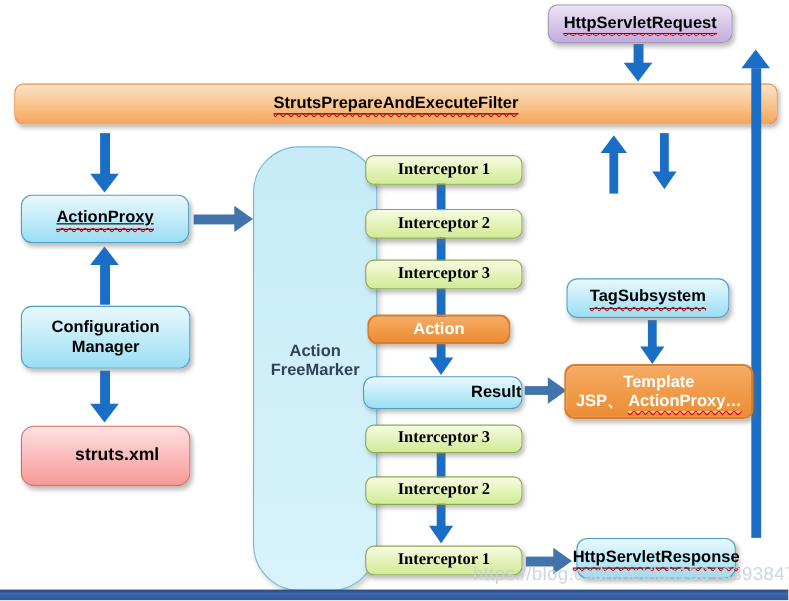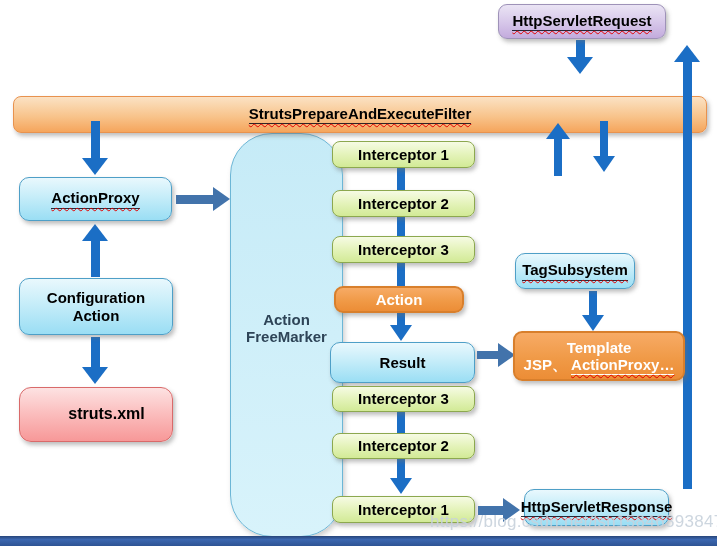--- a/index.html
+++ b/index.html
@@ -9,21 +9,21 @@
   }
   .box{
     position:absolute;box-sizing:border-box;display:flex;flex-direction:column;
     align-items:center;justify-content:center;text-align:center;
     font-weight:bold;font-size:15px;color:#000;line-height:1.15;
     box-shadow:2px 3px 4px rgba(110,110,110,0.45);
   }
   .blue{background:linear-gradient(180deg,#e9f8fd 0%,#c6edf9 45%,#9adef4 100%);
         border:1.5px solid #4e9fc7;border-radius:10px;}
   .green{background:linear-gradient(180deg,#f6fbe4 0%,#e4f3ba 50%,#d2ea96 100%);
-        border:1.5px solid #8ca84f;border-radius:8px;}
+        border:1.5px solid #8ca84f;border-radius:8px;font-family:Liberation Serif, serif;}
   .orange{background:linear-gradient(180deg,#f7ab66 0%,#f09a47 55%,#ec8d36 100%);
         border:2px solid #d87f2c;border-radius:9px;color:#fff;}
   .purple{background:linear-gradient(180deg,#eae4f4 0%,#d6c6e9 55%,#c3abdd 100%);
         border:1.5px solid #9e92b8;border-radius:9px;}
   .pink{background:linear-gradient(180deg,#fde2e2 0%,#fbbcbc 50%,#f79898 100%);
         border:1.5px solid #d96a6a;border-radius:12px;padding-left:21px;}
   .filterbar{background:linear-gradient(180deg,#fbe2c4 0%,#f8c48c 55%,#f5a55c 100%);
         border:1.5px solid #e8924e;border-radius:8px;}
   .container-shape{
     position:absolute;box-sizing:border-box;
@@ -87,50 +87,50 @@
 
   <div class="box purple z3" style="left:498px;top:4px;width:168px;height:35px;">
     <span class="ul"><span class="sq">HttpServletRequest</span></span>
   </div>
 
   <div>
     <div class="stem-v z2" style="left:576px;top:40px;width:9px;height:18px;"></div>
     <div class="head-down z2" style="left:567px;top:57px;"></div>
   </div>
 
-  <div class="box filterbar z2" style="left:13px;top:96px;width:694px;height:37px;">
+  <div class="box filterbar z2" style="left:13px;top:76px;width:694px;height:37px;">
     <span class="ul"><span class="sq">StrutsPrepareAndExecuteFilter</span></span>
   </div>
 
   <div>
     <div class="stem-v z3" style="left:683px;top:62px;width:9px;height:427px;"></div>
     <div class="head-up z3" style="left:674px;top:45px;"></div>
   </div>
 
   <div>
     <div class="stem-v z2" style="left:91px;top:121px;width:9px;height:38px;"></div>
     <div class="head-down z2" style="left:82px;top:158px;"></div>
   </div>
 
-  <div class="box blue z3" style="left:19px;top:177px;width:153px;height:44px;">
+  <div class="box blue z3" style="left:19px;top:177px;width:153px;height:44px;text-decoration:underline;">
     <span class="ul"><span class="sq">ActionProxy</span></span>
   </div>
 
   <div>
     <div class="stem-h z2" style="left:176px;top:195px;width:38px;height:9px;"></div>
     <div class="head-right z2" style="left:213px;top:187px;"></div>
   </div>
 
   <div>
     <div class="head-up z2" style="left:82px;top:224px;"></div>
     <div class="stem-v z2" style="left:91px;top:240px;width:9px;height:37px;"></div>
   </div>
 
   <div class="box blue z3" style="left:19px;top:278px;width:154px;height:57px;padding:0 14px;">
-    <span>Configuration Action</span>
+    <span>Configuration Manager</span>
   </div>
 
   <div>
     <div class="stem-v z2" style="left:91px;top:337px;width:9px;height:31px;"></div>
     <div class="head-down z2" style="left:82px;top:367px;"></div>
   </div>
 
   <div class="box pink z3" style="left:19px;top:387px;width:154px;height:55px;font-size:16px;">
     <span>struts.xml</span>
   </div>
@@ -142,21 +142,21 @@
     <span>Interceptor 2</span>
   </div>
   <div class="box green z2" style="left:332px;top:236px;width:143px;height:27px;">
     <span>Interceptor 3</span>
   </div>
 
   <div class="box orange z2" style="left:334px;top:286px;width:130px;height:27px;">
     <span>Action</span>
   </div>
 
-  <div class="box blue z2" style="left:330px;top:342px;width:145px;height:41px;">
+  <div class="box blue z2" style="left:330px;top:342px;width:145px;height:30px;align-items:flex-end;">
     <span>Result</span>
   </div>
 
   <div class="box green z2" style="left:332px;top:386px;width:143px;height:26px;">
     <span>Interceptor 3</span>
   </div>
   <div class="box green z2" style="left:332px;top:433px;width:143px;height:26px;">
     <span>Interceptor 2</span>
   </div>
   <div class="box green z2" style="left:332px;top:496px;width:143px;height:27px;">
@@ -166,21 +166,21 @@
   <div>
     <div class="head-up small z2" style="left:546px;top:123px;"></div>
     <div class="stem-v z2" style="left:554px;top:139px;width:8px;height:37px;"></div>
   </div>
   <div>
     <div class="stem-v z2" style="left:600px;top:121px;width:8px;height:36px;"></div>
     <div class="head-down small z2" style="left:593px;top:156px;"></div>
   </div>
 
 
-  <div class="box blue z3" style="left:515px;top:253px;width:120px;height:36px;">
+  <div class="box blue z3" style="left:515px;top:253px;width:148px;height:36px;">
     <span class="ul"><span class="sq">TagSubsystem</span></span>
   </div>
 
   <div>
     <div class="stem-v z2" style="left:589px;top:291px;width:8px;height:25px;"></div>
     <div class="head-down small z2" style="left:582px;top:315px;"></div>
   </div>
 
   <div>
     <div class="stem-h z2" style="left:477px;top:351px;width:22px;height:8px;"></div>

